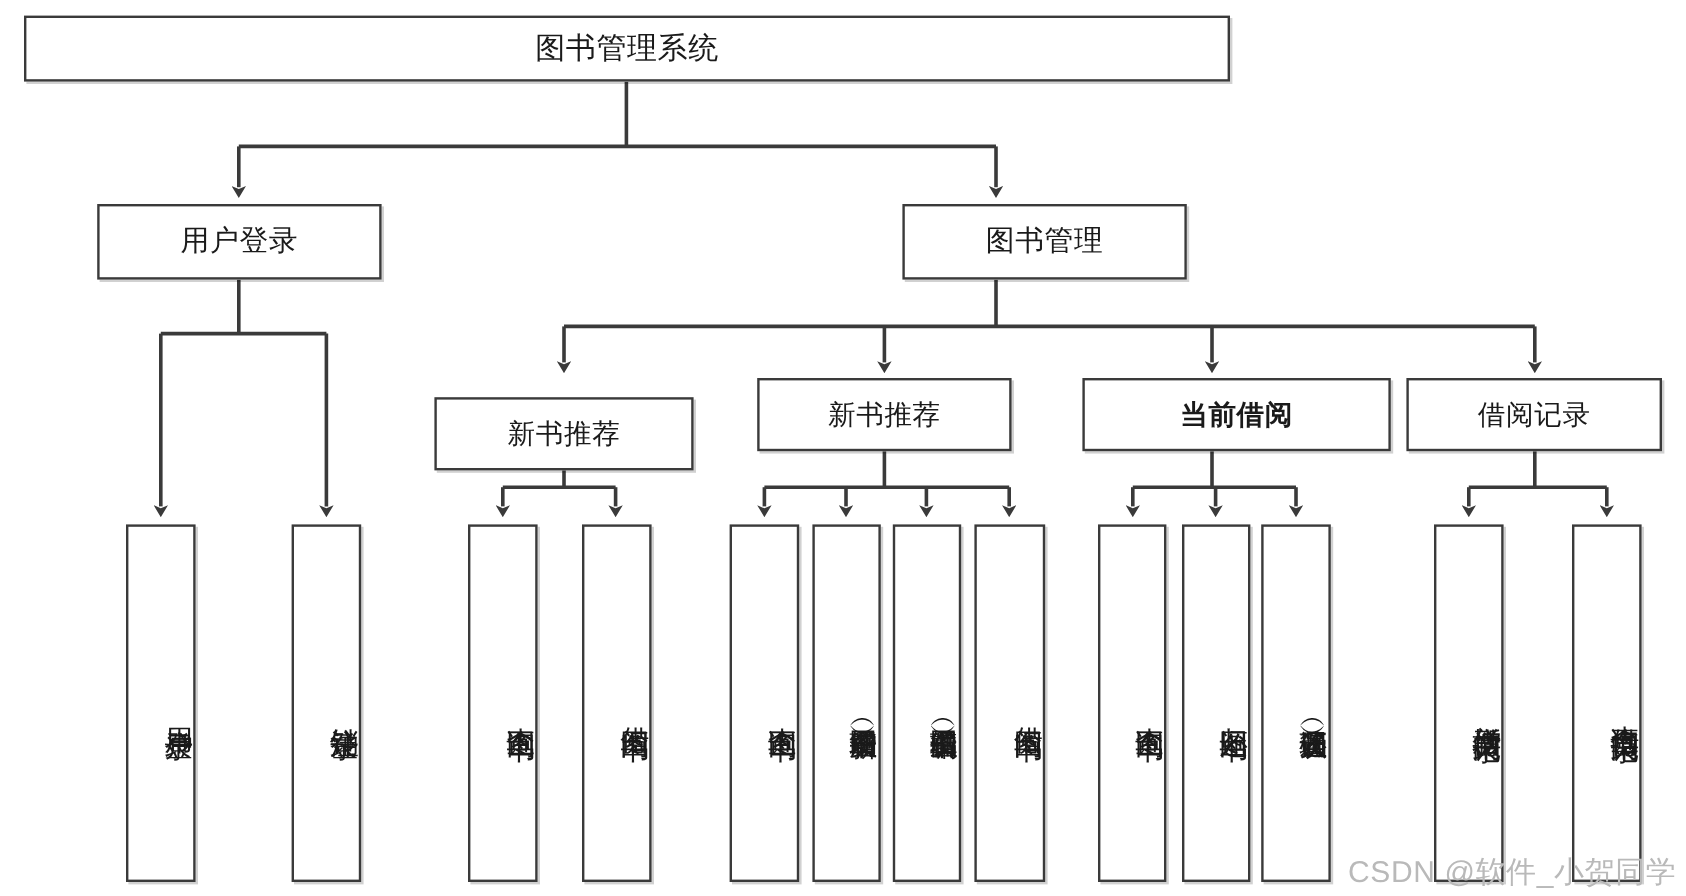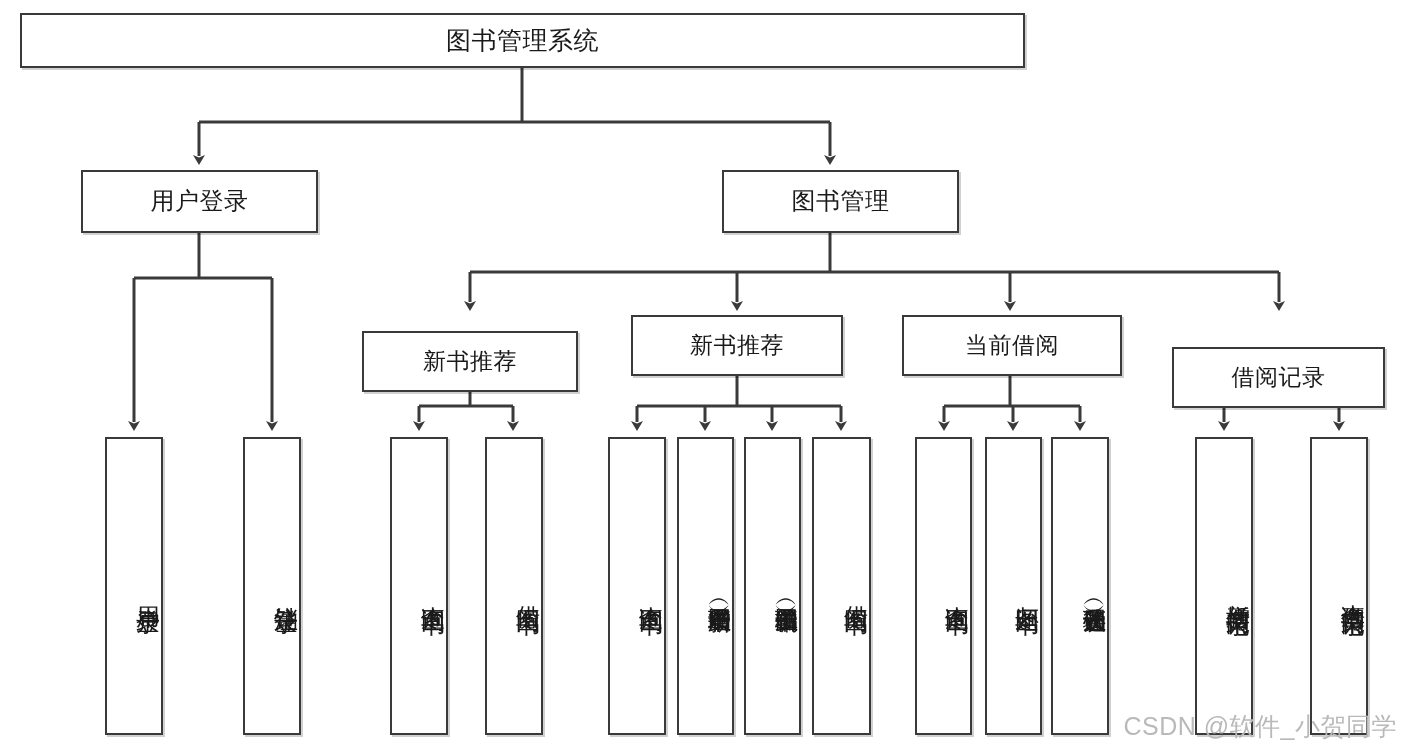--- a/index.html
+++ b/index.html
@@ -129,34 +129,34 @@
     </g>
   </svg>
 
   <div class="node root" style="left:20px; top:13px; width:1005px; height:55px;">
     <span class="label">图书管理系统</span>
   </div>
 
   <div class="node lvl1" style="left:81px; top:170px; width:237px; height:63px;">
     <span class="label">用户登录</span>
   </div>
-  <div class="node lvl1" style="left:722px; top:170px; width:237px; height:63px;">
+  <div class="node lvl1" style="left:752px; top:170px; width:237px; height:63px;">
     <span class="label">图书管理</span>
   </div>
 
   <div class="node lvl2" style="left:362px; top:315px; width:216px; height:61px;margin-top:16px;">
     <span class="label">新书推荐</span>
   </div>
   <div class="node lvl2" style="left:631px; top:315px; width:212px; height:61px;">
     <span class="label">新书推荐</span>
   </div>
-  <div class="node lvl2" style="left:902px; top:315px; width:220px; height:61px;">
+  <div class="node lvl2" style="left:902px; top:315px; width:257px; height:61px;font-weight:bold;">
     <span class="label">当前借阅</span>
   </div>
-  <div class="node lvl2" style="left:1172px; top:315px; width:213px; height:61px;margin-top:32px;">
+  <div class="node lvl2" style="left:1172px; top:315px; width:213px; height:61px;">
     <span class="label">借阅记录</span>
   </div>
 
   <div class="node leaf" style="left:105px; top:437px; width:58px; height:298px;">
     <span class="label">用户登录</span>
   </div>
   <div class="node leaf" style="left:243px; top:437px; width:58px; height:298px;">
     <span class="label">注销登录</span>
   </div>
 

